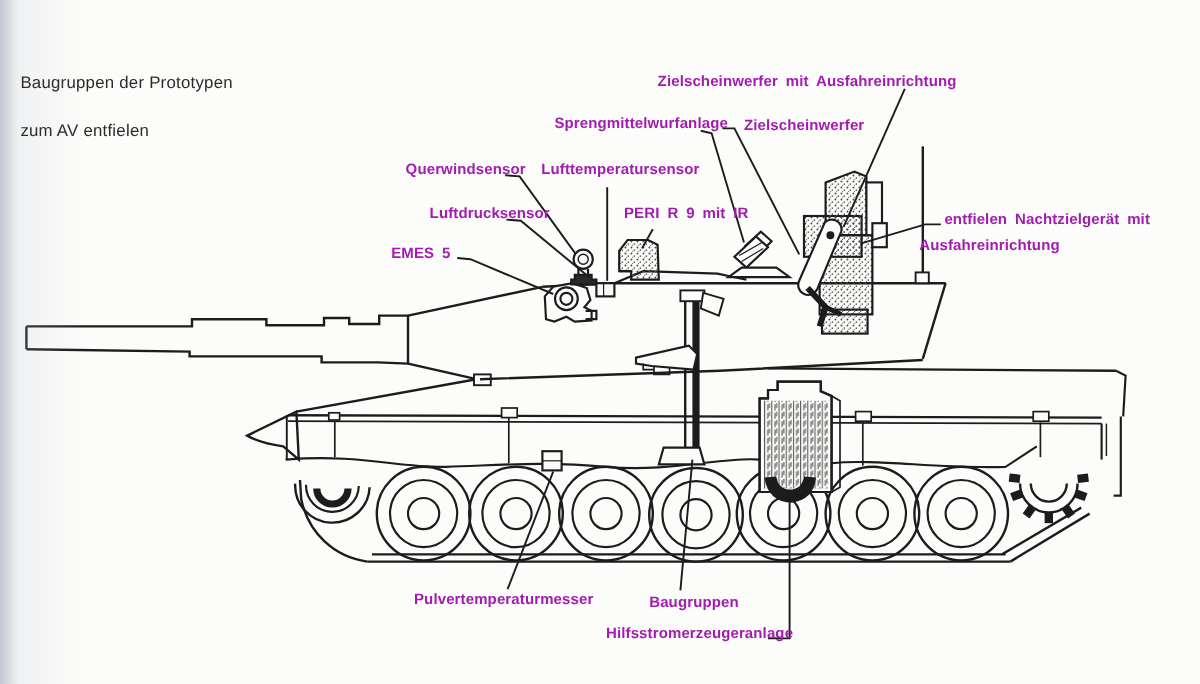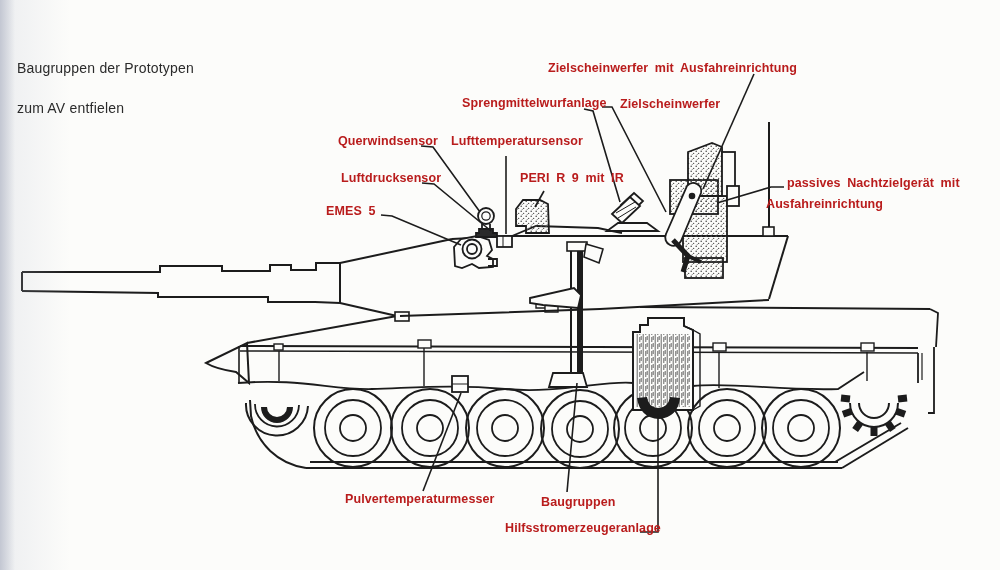--- a/index.html
+++ b/index.html
@@ -7,21 +7,21 @@
     position:relative;width:1000px;height:570px;margin:0 auto;
     background:#fcfcfa;overflow:hidden;
     font-family:"Liberation Sans", sans-serif;
   }
   .scan-edge{position:absolute;left:0;top:0;bottom:0;width:15px;
     background:linear-gradient(90deg,#c3c7d2 0%, rgba(250,250,248,0) 100%);}
   .scan-edge2{position:absolute;left:0;top:0;bottom:0;width:70px;
     background:linear-gradient(90deg,rgba(190,196,210,0.25) 0%, rgba(250,250,248,0) 100%);}
   svg{position:absolute;left:0;top:0;}
   .lbl{
-    position:absolute;font-weight:bold;font-size:12.5px;color:#b91c1c;
+    position:absolute;font-weight:bold;font-size:12.5px;color:#a21caf;
     letter-spacing:0.1px;word-spacing:3px;white-space:nowrap;line-height:14px;
   }
   .title-line{
     position:absolute;font-size:14px;color:#2b2b2b;font-weight:normal;
     letter-spacing:0.2px;white-space:nowrap;line-height:20px;
   }
 </style>
 </head>
 <body>
 
@@ -243,22 +243,22 @@
   <div class="scan-edge"></div>
 
   <div class="title-line" style="left:17px;top:58px">Baugruppen der Prototypen</div>
   <div class="title-line" style="left:17px;top:98px">zum AV entfielen</div>
 
   <div class="lbl" style="left:548px;top:61px">Zielscheinwerfer mit Ausfahreinrichtung</div>
   <div class="lbl" style="left:462px;top:96px">Sprengmittelwurfanlage</div>
   <div class="lbl" style="left:620px;top:97px">Zielscheinwerfer</div>
   <div class="lbl" style="left:338px;top:134px">Querwindsensor</div>
   <div class="lbl" style="left:451px;top:134px">Lufttemperatursensor</div>
-  <div class="lbl" style="left:341px;top:171px">Luftdrucksensor</div>
+  <div class="lbl" style="left:358px;top:171px">Luftdrucksensor</div>
   <div class="lbl" style="left:520px;top:171px">PERI R 9 mit IR</div>
   <div class="lbl" style="left:326px;top:204px">EMES 5</div>
-  <div class="lbl" style="left:787px;top:176px">passives Nachtzielgerät mit</div>
+  <div class="lbl" style="left:787px;top:176px">entfielen Nachtzielgerät mit</div>
   <div class="lbl" style="left:766px;top:197px">Ausfahreinrichtung</div>
   <div class="lbl" style="left:345px;top:492px">Pulvertemperaturmesser</div>
   <div class="lbl" style="left:541px;top:495px">Baugruppen</div>
   <div class="lbl" style="left:505px;top:521px">Hilfsstromerzeugeranlage</div>
 
 </div>
 
 </body></html>

